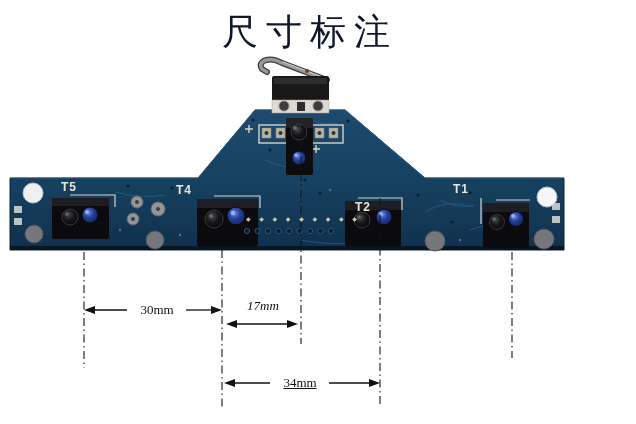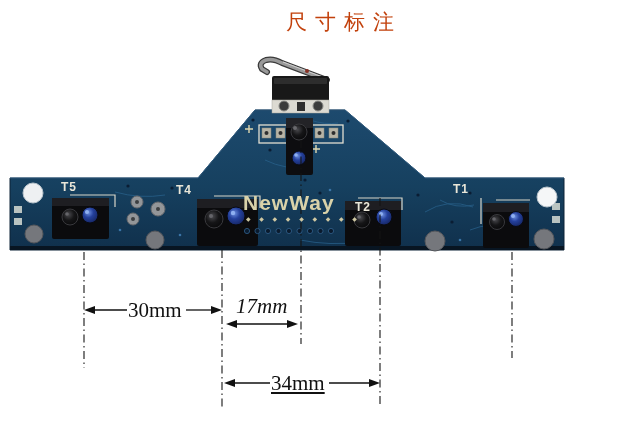--- a/index.html
+++ b/index.html
@@ -2,39 +2,39 @@
 <html><head>
 <meta charset="utf-8">
 <style>
   html,body{margin:0;padding:0;background:#ffffff;}
   .canvas{
     position:relative;width:636px;height:424px;background:#ffffff;
     font-family:"Liberation Sans",sans-serif;overflow:hidden;
   }
   .abs{position:absolute;}
   .page-title{
-    left:222px;top:8px;width:180px;text-align:right;
+    left:222px;top:8px;width:180px;text-align:left;
     font-family:"Liberation Serif","DejaVu Serif",serif;
-    font-size:21px;letter-spacing:8px;color:#c2410c;white-space:nowrap;
+    font-size:36px;letter-spacing:8px;color:#0f172a;white-space:nowrap;
   }
   svg.scene{position:absolute;left:0;top:0;}
   .sensor-label{
     font-size:12px;font-weight:bold;color:#e9e6d8;letter-spacing:1px;
     font-family:"Liberation Sans",sans-serif;white-space:nowrap;text-align:right;
   }
   .logo{
     left:243px;top:191px;font-size:21px;font-weight:bold;color:#d9d2a9;
     letter-spacing:1px;font-family:"Liberation Sans",sans-serif;white-space:nowrap;
   }
   .logo-marks{
     left:246px;top:215px;font-size:6px;letter-spacing:3.5px;color:#cfc8a2;white-space:nowrap;
   }
   .dim-label{
     font-family:"Liberation Serif","DejaVu Serif",serif;
-    font-size:21px;color:#111;text-align:left;height:16px;line-height:16px;white-space:nowrap;
+    font-size:13px;color:#111;text-align:center;height:16px;line-height:16px;white-space:nowrap;
   }
   .dim-30{left:128px;top:302px;width:58px;background:#ffffff;}
   .dim-17{left:236px;top:298px;width:54px;background:transparent;font-style:italic;}
   .dim-34{left:271px;top:375px;width:58px;background:#ffffff;text-decoration:underline;}
 </style>
 </head>
 <body>
 
 <div class="canvas">
 
@@ -249,20 +249,19 @@
         <polygon points="380,383 369,379 369,387" stroke="none"></polygon>
       </g>
     </g>
   </svg>
 
   <div class="abs sensor-label" style="left:61px;top:180px">T5</div>
   <div class="abs sensor-label" style="left:176px;top:183px">T4</div>
   <div class="abs sensor-label" style="left:355px;top:200px">T2</div>
   <div class="abs sensor-label" style="left:453px;top:182px">T1</div>
 
-  <div class="abs logo">NewWay</div>
   <div class="abs logo-marks">◆ ◆ ◆ ◆ ◆ ◆ ◆ ◆ ◆</div>
 
   <div class="abs dim-label dim-30">30mm</div>
   <div class="abs dim-label dim-17">17mm</div>
   <div class="abs dim-label dim-34">34mm</div>
 
 </div>
 
 </body></html>

